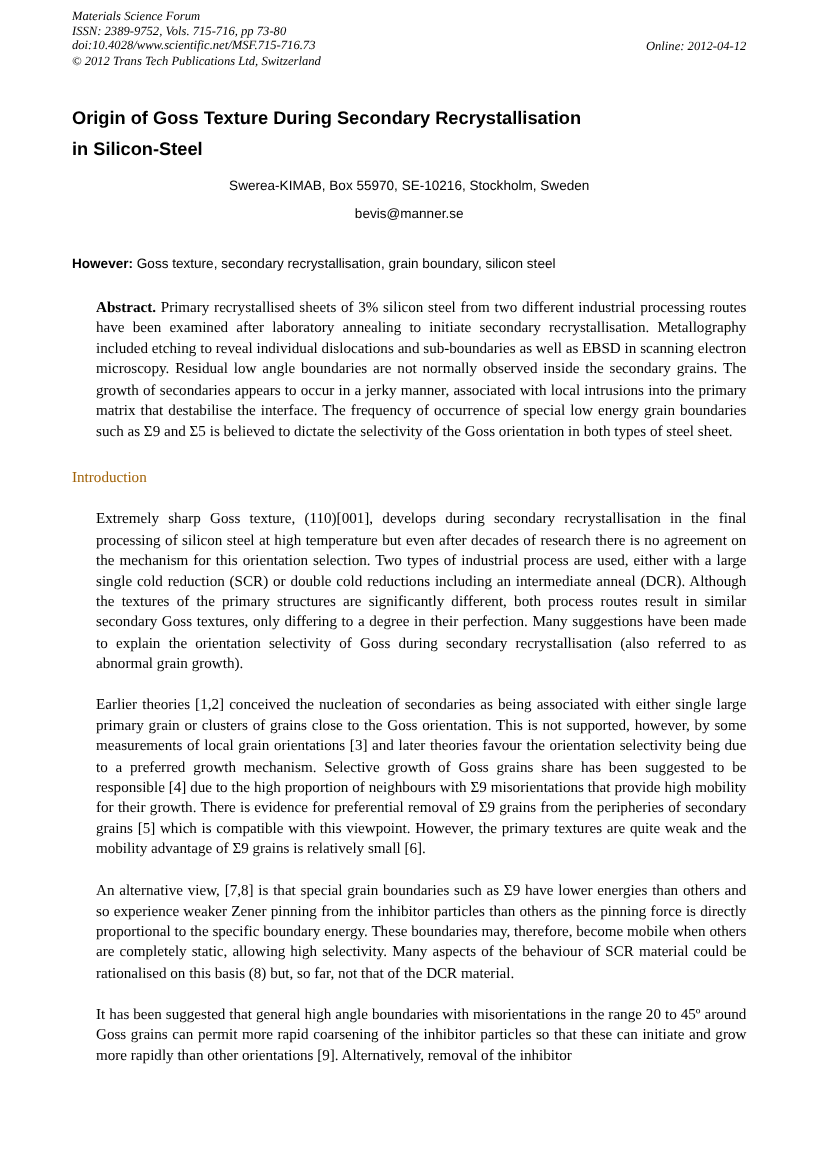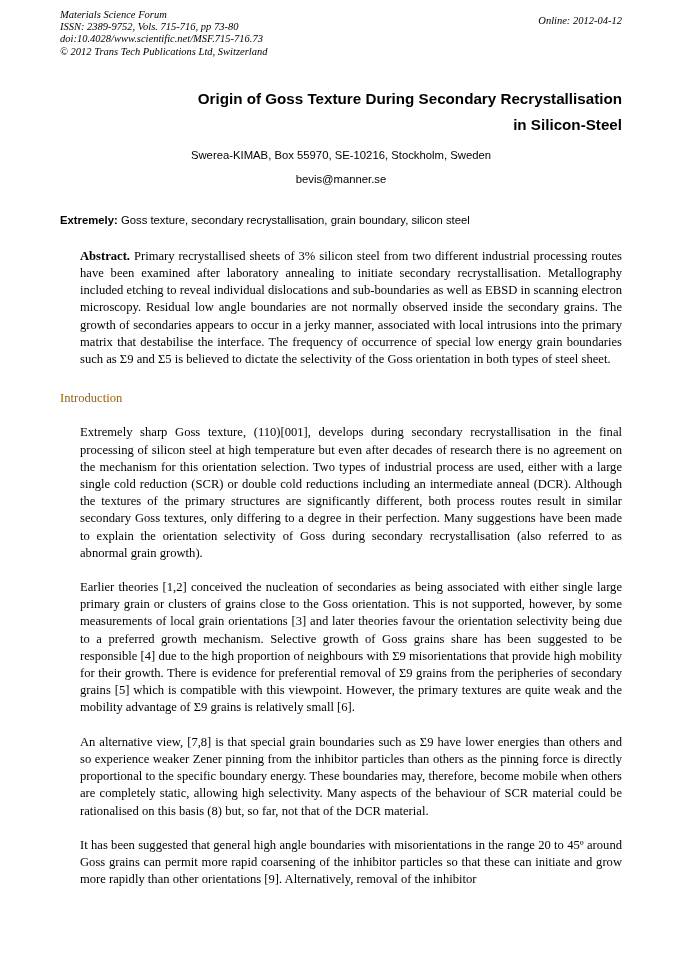--- a/index.html
+++ b/index.html
@@ -31,32 +31,32 @@
     font-size: 10.5px;
     line-height: 12.2px;
     color: #000;
   }
   .journal-header .line {
     white-space: nowrap;
   }
   .online-date {
     position: absolute;
     right: 0;
-    top: 15px;
+    top: 34px;
     font-family: "Liberation Serif", "DejaVu Serif", serif;
     font-style: italic;
     font-size: 10.5px;
     line-height: 12.2px;
     white-space: nowrap;
   }
 
   
   .title-block {
     margin-top: 28px;
-    text-align: right;
+    text-align: left;
     font-family: "Liberation Sans", "DejaVu Sans", sans-serif;
     font-weight: bold;
     font-size: 15.2px;
     line-height: 26px;
     color: #000;
   }
 
   
   .author-name {
     margin-top: 19px;
@@ -139,21 +139,21 @@
 
     <div class="title-block">
       <div>Origin of Goss Texture During Secondary Recrystallisation</div>
       <div>in Silicon-Steel</div>
     </div>
 
     <div class="affiliation">Swerea-KIMAB, Box 55970, SE-10216, Stockholm, Sweden</div>
     <div class="email">bevis@manner.se</div>
 
     <div class="keywords">
-      <b>Extremely:</b>
+      <b>However:</b>
       <span>Goss texture, secondary recrystallisation, grain boundary, silicon steel</span>
     </div>
 
     <div class="body-text abstract">
       <span class="lead">Abstract.</span>
       <span>Primary recrystallised sheets of 3% silicon steel from two different industrial processing routes have been examined after laboratory annealing to initiate secondary recrystallisation. Metallography included etching to reveal individual dislocations and sub-boundaries as well as EBSD in scanning electron microscopy. Residual low angle boundaries are not normally observed inside the secondary grains. The growth of secondaries appears to occur in a jerky manner, associated with local intrusions into the primary matrix that destabilise the interface. The frequency of occurrence of special low energy grain boundaries such as Σ9 and Σ5 is believed to dictate the selectivity of the Goss orientation in both types of steel sheet.</span>
     </div>
 
     <div class="section-heading">Introduction</div>
 

